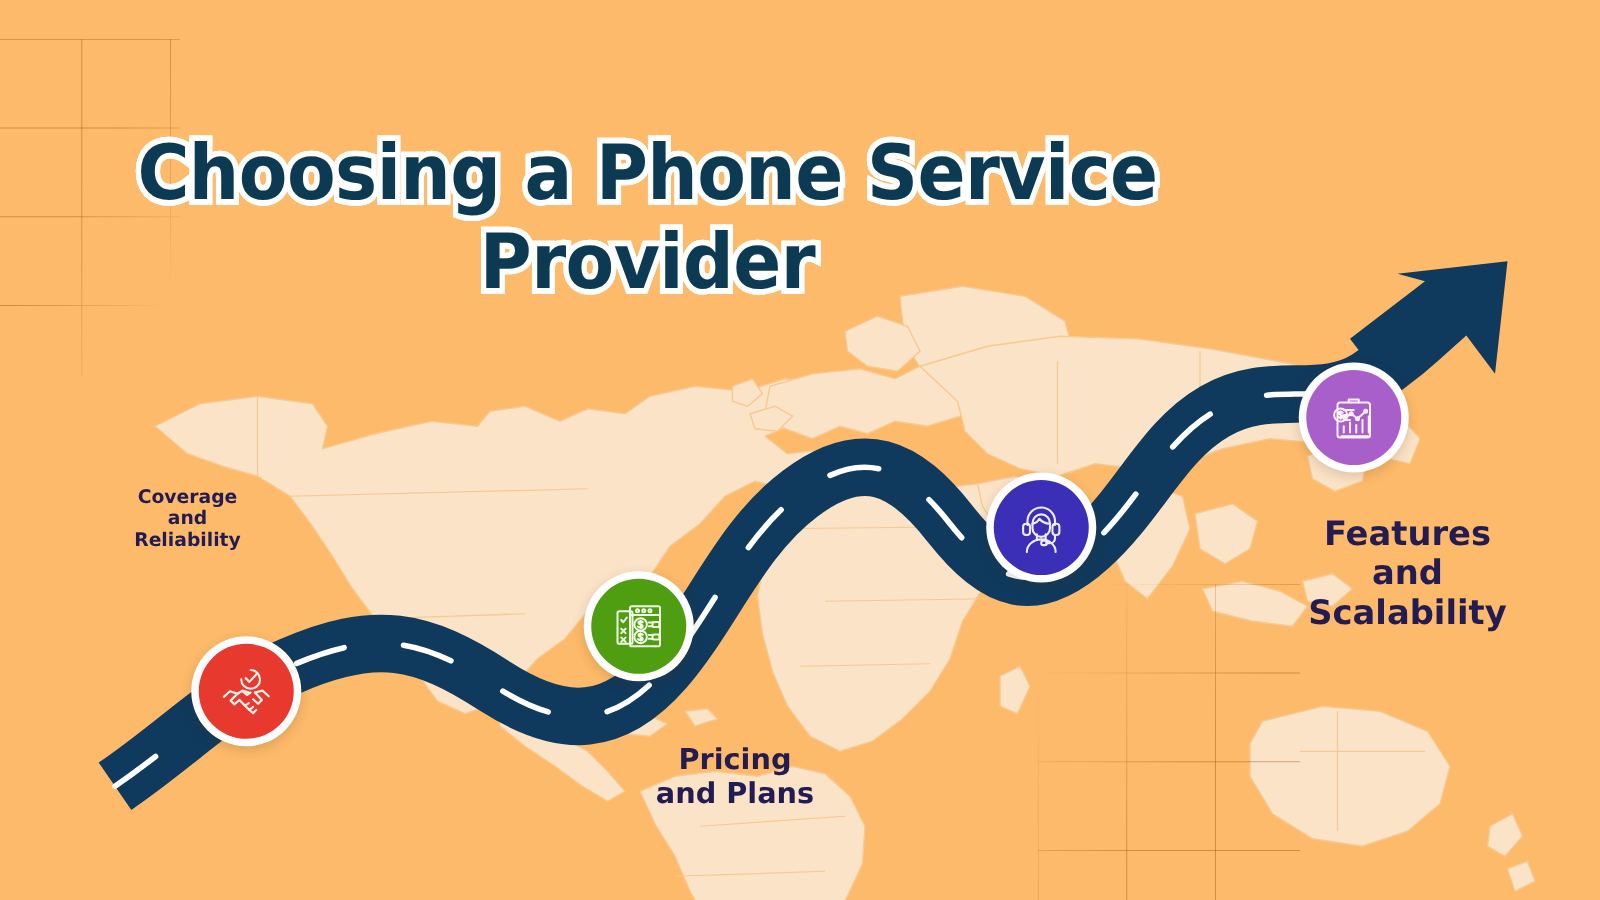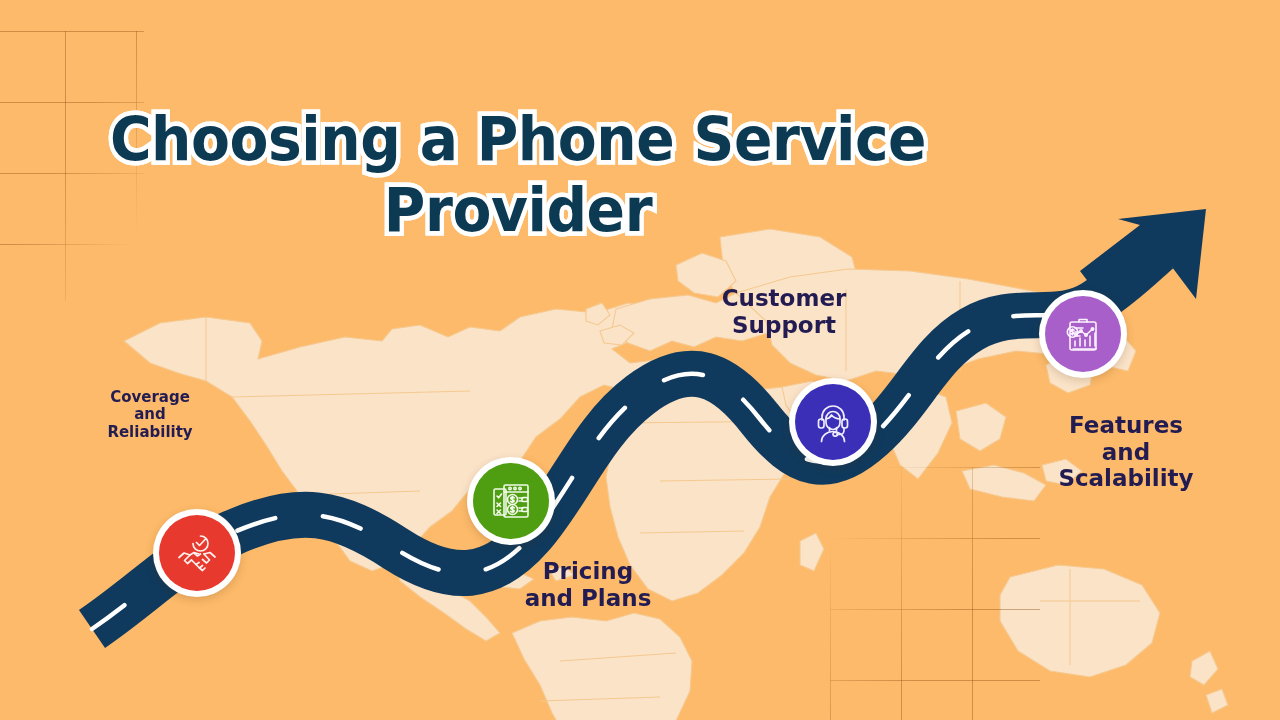--- a/index.html
+++ b/index.html
@@ -73,31 +73,31 @@
 
   
   #node-coverage     { left:153px; top:468px; }
   #node-coverage .disc { width:88px; height:88px; }
   #node-coverage .disc-inner { width:76px; height:76px; background:#E8392E; }
   #label-coverage    { left:40px;  top:348px; width:220px; font-size:15px; }
 
   #node-pricing      { left:467px; top:416px; }
   #node-pricing .disc { width:88px; height:88px; }
   #node-pricing .disc-inner { width:76px; height:76px; background:#4F9E11; }
-  #label-pricing     { left:480px; top:517px; width:216px; font-size:23px; }
+  #label-pricing     { left:480px; top:554px; width:216px; font-size:23px; }
 
   #node-support      { left:789px; top:337px; }
   #node-support .disc { width:88px; height:88px; }
   #node-support .disc-inner { width:76px; height:76px; background:#3B2FB8; }
   #label-support     { left:676px; top:244px; width:216px; font-size:23px; }
 
   #node-features     { left:1039px; top:249px; }
   #node-features .disc { width:88px; height:88px; }
   #node-features .disc-inner { width:76px; height:76px; background:#A85FC9; }
-  #label-features    { left:1018px; top:371px; width:216px; font-size:23px; }
+  #label-features    { left:1018px; top:371px; width:216px; font-size:27px; }
 </style>
 </head>
 <body>
 
 <div id="stage">
 
   <svg class="layer" viewBox="0 0 1280 720" preserveAspectRatio="none" aria-hidden="true">
     <g fill="#FBE3C8" stroke="#F5C98F" stroke-width="1.1">
 
       <path d="M124,300 L160,282 L206,276 L250,282 L262,300 L258,318 L300,306 L345,296 L382,300
@@ -260,22 +260,20 @@
           <path d="M35 30v2.5a4 4 0 0 1-4 4h-3"></path>
           <rect x="24" y="34.5" width="4.5" height="3.6" rx="1.6"></rect>
           <path d="M17 20.5a7 7 0 0 1 14 0v4a7 7 0 0 1-14 0z"></path>
           <path d="M17 21c2.5-.5 4.5-2 5.5-4 1.8 2.4 4.8 3.8 8.5 4"></path>
           <path d="M20.5 29.5v3.2M27.5 29.5v3.2"></path>
           <path d="M12.5 43.5c0-5.6 5.2-10 11.5-10s11.5 4.4 11.5 10"></path>
         </svg>
       </div>
     </div>
   </div>
-  <div class="node-label" id="label-support">Customer
-Support</div>
 
   <div class="node" id="node-features">
     <div class="disc">
       <div class="disc-inner">
         <svg width="48" height="48" viewBox="0 0 48 48" fill="none" stroke="#FBF2FD" stroke-width="1.6" stroke-linecap="round" stroke-linejoin="round">
           <path d="M13 12h22a2 2 0 0 1 2 2v24a2 2 0 0 1-2 2H13a2 2 0 0 1-2-2V14a2 2 0 0 1 2-2z"></path>
           <path d="M20 12V9.5h8V12"></path>
           <path d="M16 18h8M16 22h6M16 26h5"></path>
           <circle cx="13.5" cy="22" r="5.2" fill="none"></circle>
           <path d="M13.5 19v6M15.1 20.2c-.45-.55-1.1-.75-1.75-.75-.85 0-1.5.45-1.5 1.1 0 1.6 3.3.95 3.3 2.55 0 .75-.75 1.2-1.7 1.2-.75 0-1.4-.28-1.85-.85"></path>

